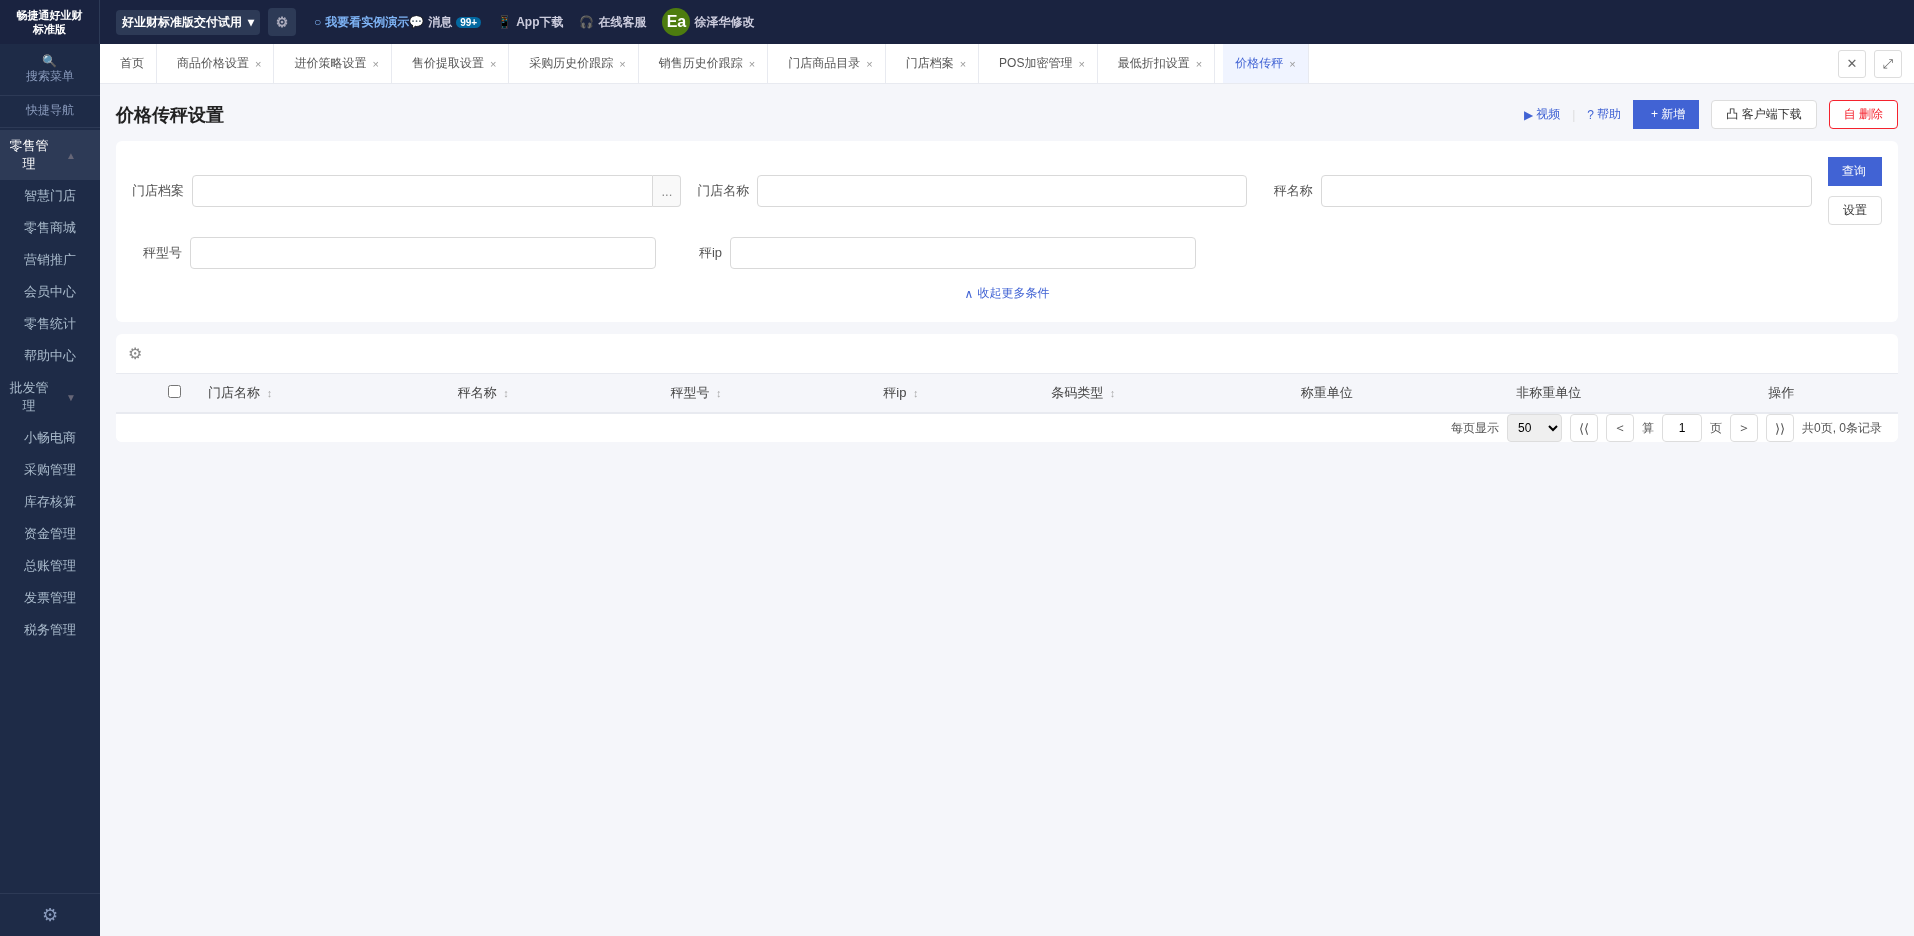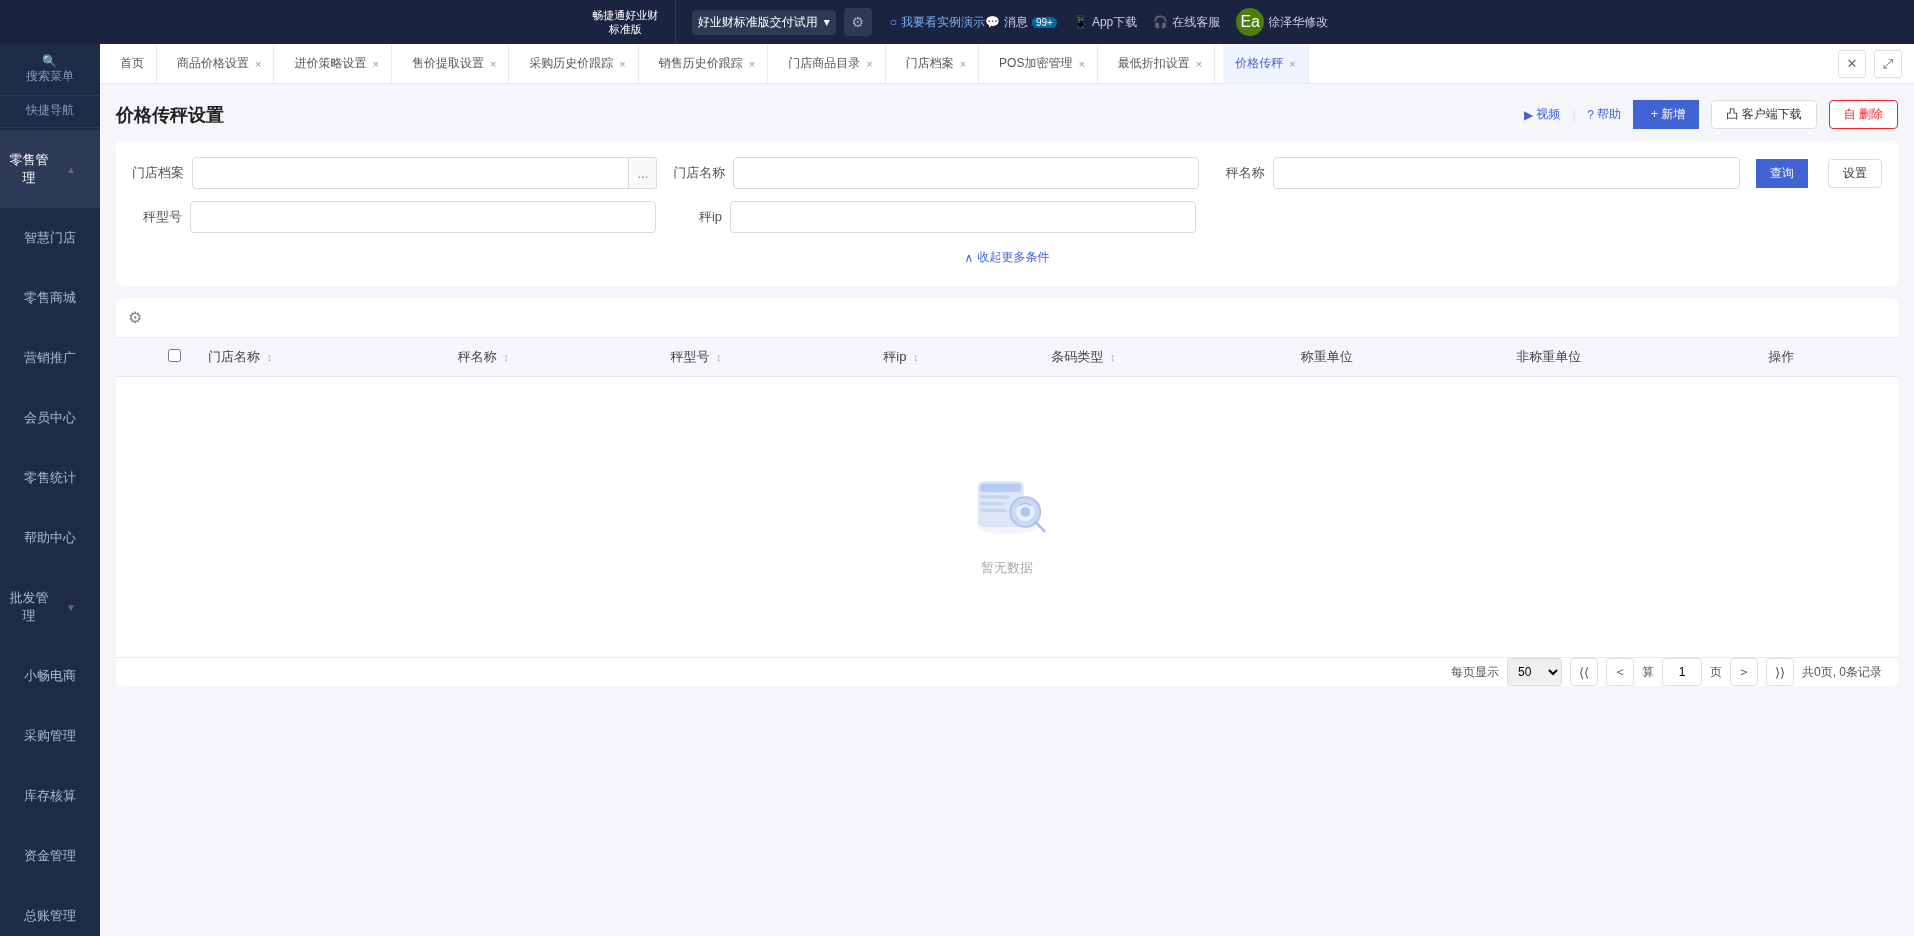--- a/index.html
+++ b/index.html
@@ -4,22 +4,23 @@
   <style>
     * { margin: 0; padding: 0; box-sizing: border-box; }
     body { font-family: 'Microsoft YaHei', Arial, sans-serif; font-size: 13px; background: #f0f2f5; color: #333; overflow: hidden; }
 
     
     .top-bar {
       height: 44px;
       background: #1a2340;
       display: flex;
       align-items: center;
-      justify-content: center;
+      justify-content: flex-start;
       padding: 0 10px 0 0;
+      font-weight: bold;
     }
     .top-bar-left {
       display: flex;
       align-items: center;
       gap: 8px;
     }
     .logo-area {
       width: 100px;
       height: 44px;
       background: #1a2340;
@@ -125,21 +126,21 @@
       border-bottom: 1px solid #2d3a56;
     }
     .sidebar-nav {
       padding: 6px 8px;
       color: #8899bb;
       font-size: 12px;
       text-align: center;
       cursor: pointer;
     }
     .sidebar-item {
-      padding: 21px 8px;
+      padding: 7px 8px;
       color: #aabbcc;
       font-size: 13px;
       text-align: center;
       cursor: pointer;
       display: flex;
       align-items: center;
       justify-content: space-between;
     }
     .sidebar-item.active {
       color: #fff;
@@ -667,21 +668,21 @@
             </div>
           </div>
           <div class="form-item">
             <span class="form-label">门店名称</span>
             <input class="form-input" type="text" style="">
           </div>
           <div class="form-item">
             <span class="form-label">秤名称</span>
             <input class="form-input" type="text" style="">
           </div>
-          <div style="display:flex;gap:20px;flex-direction:row;flex-shrink:0;">
+          <div style="display:flex;gap:10px;flex-direction:column;flex-shrink:0;">
             <button class="btn-primary">
               <span>查询</span>
             </button>
             <button class="btn-default">
               <span>设置</span>
             </button>
           </div>
         </div>
         <div class="form-row">
           <div class="form-item">
@@ -742,36 +743,20 @@
               </th>
               <th>
                 <span>操作</span>
               </th>
             </tr>
           </thead>
           <tbody>
           </tbody>
         </table>
 
-        <div class="empty-state">
-          <svg class="empty-icon empty-svg" viewBox="0 0 120 100" xmlns="http://www.w3.org/2000/svg">
-            <ellipse cx="60" cy="80" rx="35" ry="8" fill="#e8ecf7" opacity="0.6"></ellipse>
-            <rect x="25" y="25" width="55" height="55" rx="6" fill="#dde6f7"></rect>
-            <rect x="28" y="28" width="49" height="10" rx="3" fill="#b8cbf0"></rect>
-            <rect x="28" y="42" width="35" height="4" rx="2" fill="#c5d5f0"></rect>
-            <rect x="28" y="50" width="28" height="4" rx="2" fill="#c5d5f0"></rect>
-            <rect x="28" y="58" width="32" height="4" rx="2" fill="#c5d5f0"></rect>
-            <circle cx="82" cy="62" r="18" fill="#c8d8f5" stroke="#aac0e8" stroke-width="2"></circle>
-            <circle cx="82" cy="62" r="11" fill="#e8f0fb"></circle>
-            <line x1="94" y1="74" x2="105" y2="85" stroke="#aac0e8" stroke-width="3" stroke-linecap="round"></line>
-            <circle cx="82" cy="62" r="6" fill="#b0c6ef"></circle>
-            <path d="M 75 55 Q 82 48 89 55" stroke="#aac0e8" stroke-width="1.5" fill="none"></path>
-          </svg>
-          <span>暂无数据</span>
-        </div>
 
         <div class="pagination">
           <span>每页显示</span>
           <select class="page-select">
             <option>10</option>
             <option>20</option>
             <option value="50" selected="">50</option>
             <option>100</option>
           </select>
           <button class="page-btn">⟨⟨</button>

